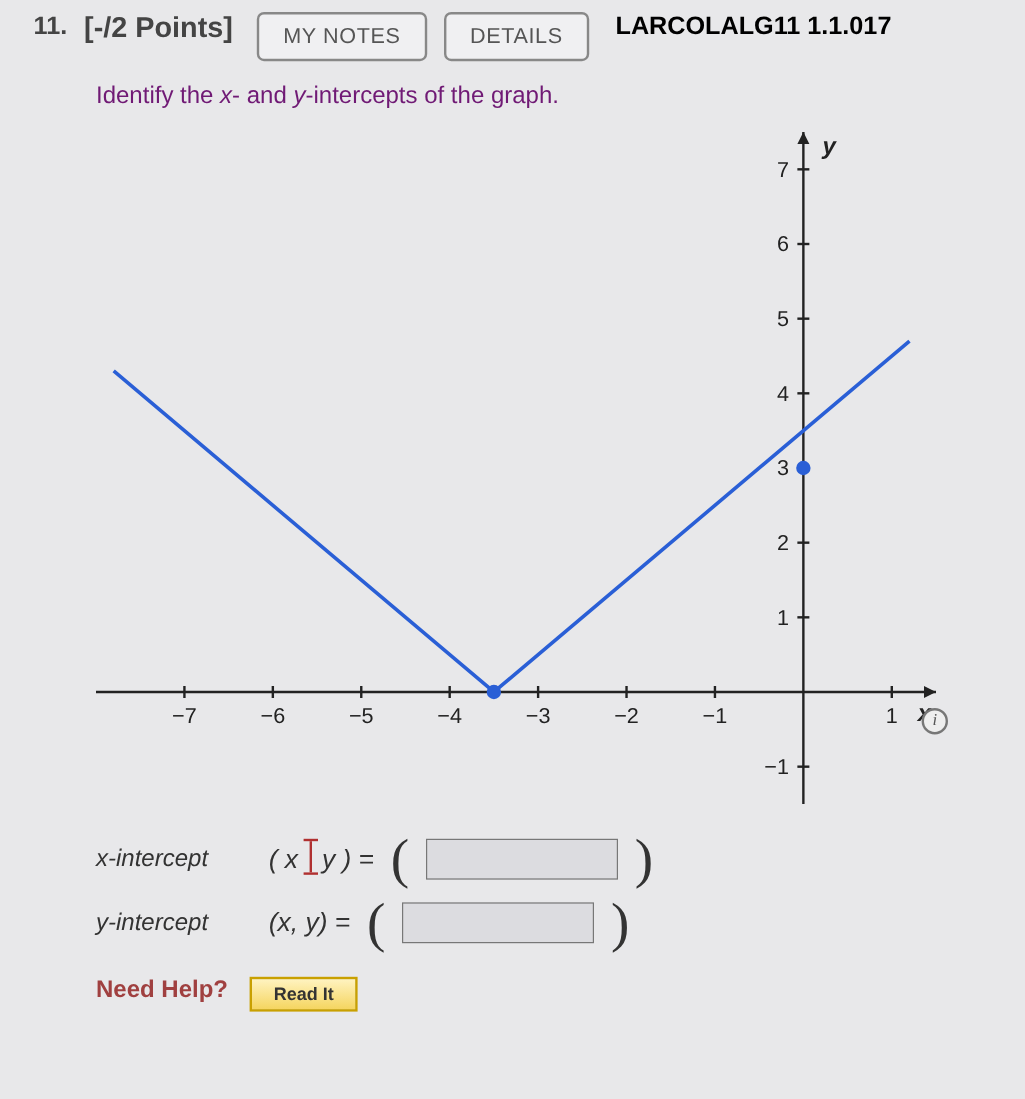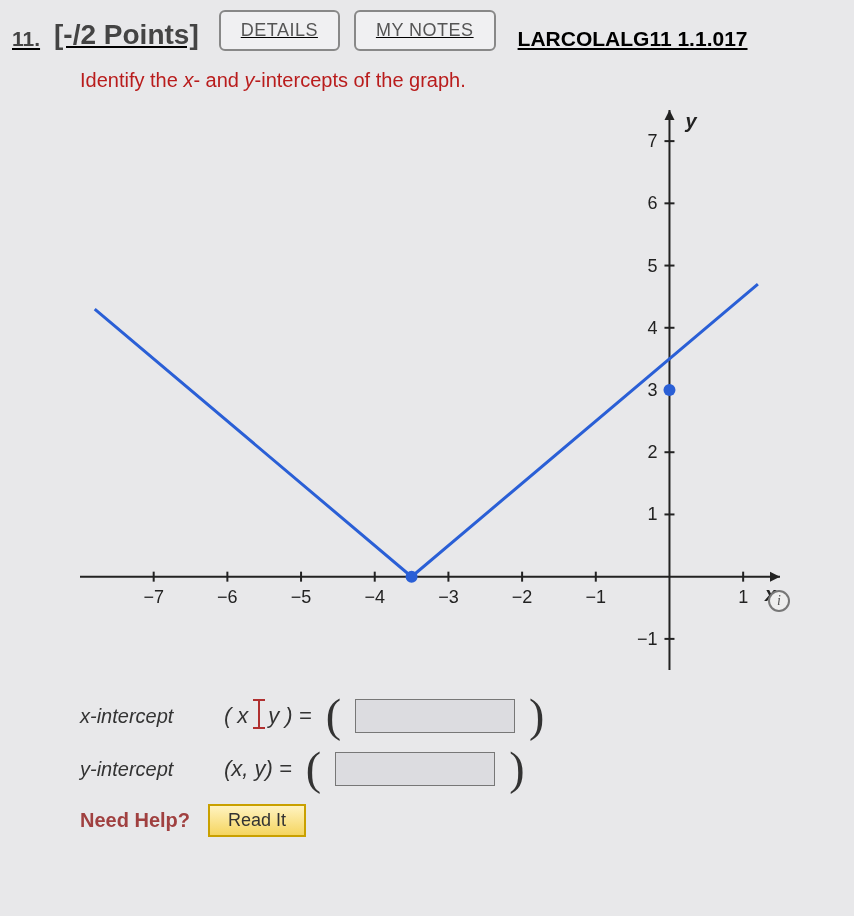--- a/index.html
+++ b/index.html
@@ -6,32 +6,31 @@
   body {
     font-family: Arial, Helvetica, sans-serif;
     background: #e8e8ea;
     width: 854px;
     height: 916px;
     overflow: hidden;
     position: relative;
   }
   .header {
     display: flex;
-    align-items: flex-end;
+    align-items: flex-start;
     gap: 14px;
-    padding: 10px 12px 18px 12px;
-    text-decoration: underline;
+    padding: 10px 12px 18px 28px;
   }
   .qnum {
     font-size: 21px;
     font-weight: bold;
     color: #444;
   }
   .points {
-    font-size: 28px;
+    font-size: 24px;
     font-weight: bold;
     color: #444;
     margin-right: 6px;
   }
   .pill-btn {
     border: 2px solid #888;
     border-radius: 6px;
     padding: 8px 20px;
     font-size: 18px;
     color: #555;
@@ -43,21 +42,21 @@
     font-size: 21px;
     font-weight: bold;
     color: #000000;
     margin-left: 8px;
   }
   .content {
     padding: 0 40px 0 80px;
   }
   .prompt {
     font-size: 20px;
-    color: #b91c1c;
+    color: #701a75;
     margin-bottom: 18px;
   }
   .chart-wrap {
     width: 700px;
     height: 560px;
     position: relative;
     margin-bottom: 28px;
   }
   .chart-wrap svg { display:block; }
   .info-icon {
@@ -128,48 +127,47 @@
     content:"";
     position:absolute;
     left:calc(50% - 5px);
     top:-4px;
     width:12px;
     height:2px;
     background:#b03030;
     box-shadow:0 28px 0 #b03030;
   }
   .help-row {
-    margin-top: 16px;
-    display: flex;
-    align-items: center;
+    margin-top: 26px;
+    display: flex;
     gap: 18px;
   }
   .help-label {
     font-size: 20px;
     color: #a04040;
     font-weight: bold;
   }
   .readit-btn {
     border: 2px solid #c9a000;
     background: linear-gradient(#fff3c0,#f5d560);
     padding: 4px 18px;
-    font-size: 18px;
-    font-weight: normal;
+    font-size: 15px;
+    font-weight: bold;
     color: #333;
     cursor: pointer;
   }
 </style>
 </head>
 <body>
 
 <div class="header">
   <span class="qnum">11.</span>
   <span class="points">[-/2 Points]</span>
+  <button class="pill-btn">MY NOTES</button>
   <button class="pill-btn">DETAILS</button>
-  <button class="pill-btn">MY NOTES</button>
   <span class="book-ref">LARCOLALG11 1.1.017</span>
 </div>
 
 <div class="content">
   <p class="prompt">
     Identify the <i>x</i>- and <i>y</i>-intercepts of the graph.
   </p>
 
   <div class="chart-wrap">
     <svg id="chart-svg" width="700" height="560">

